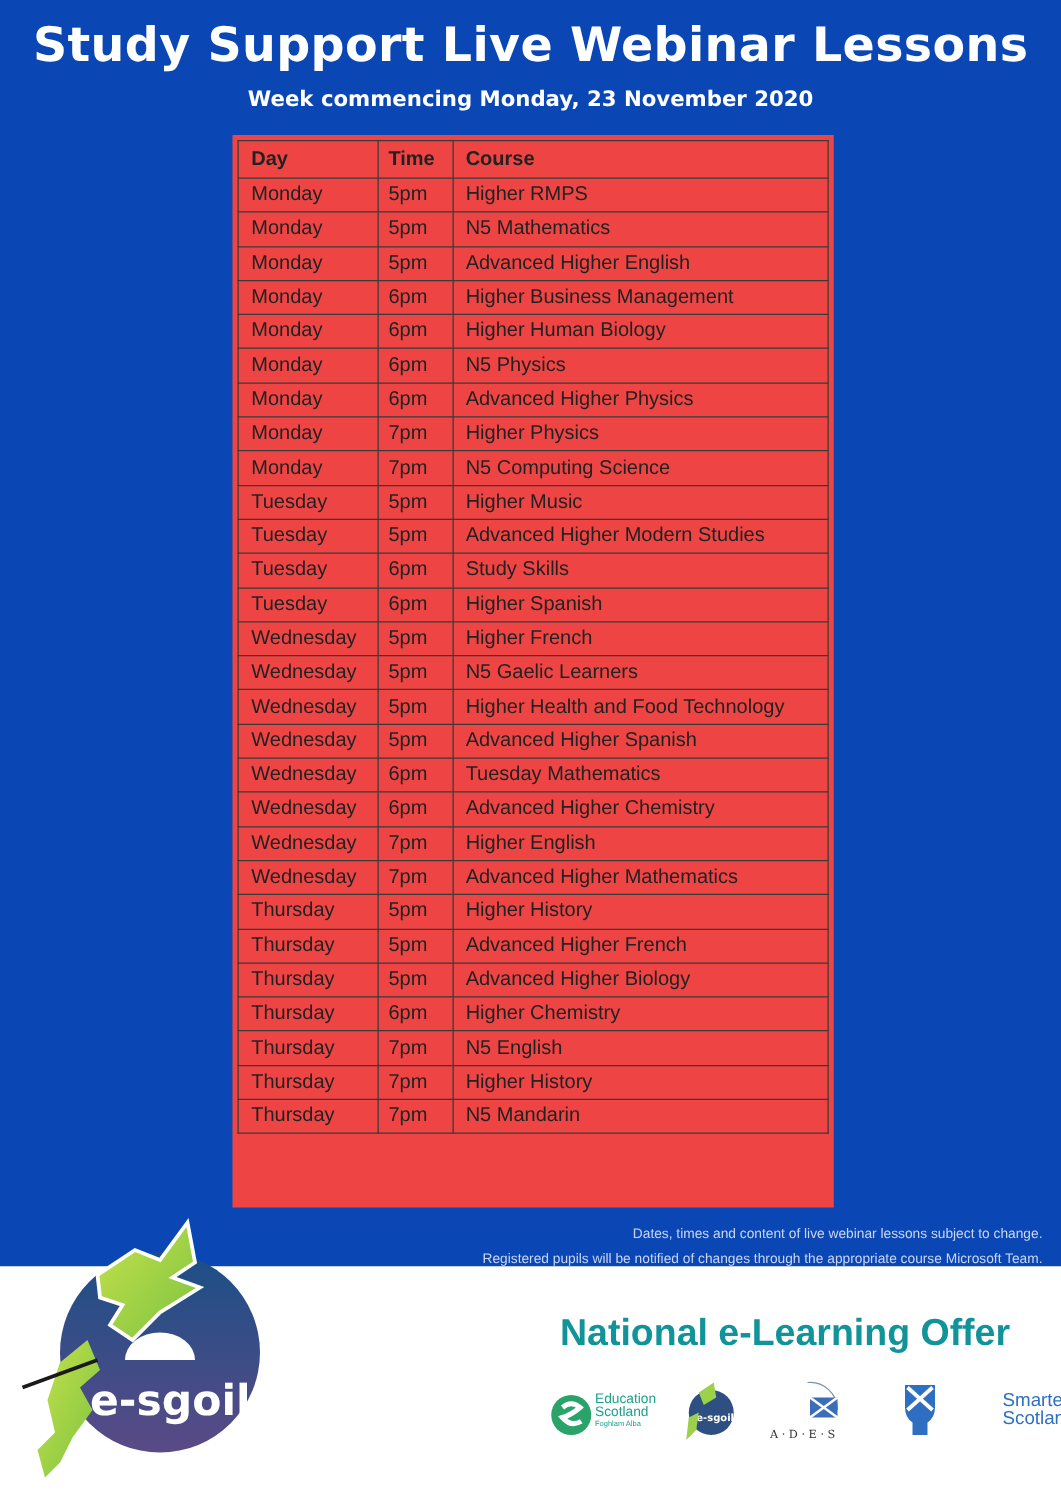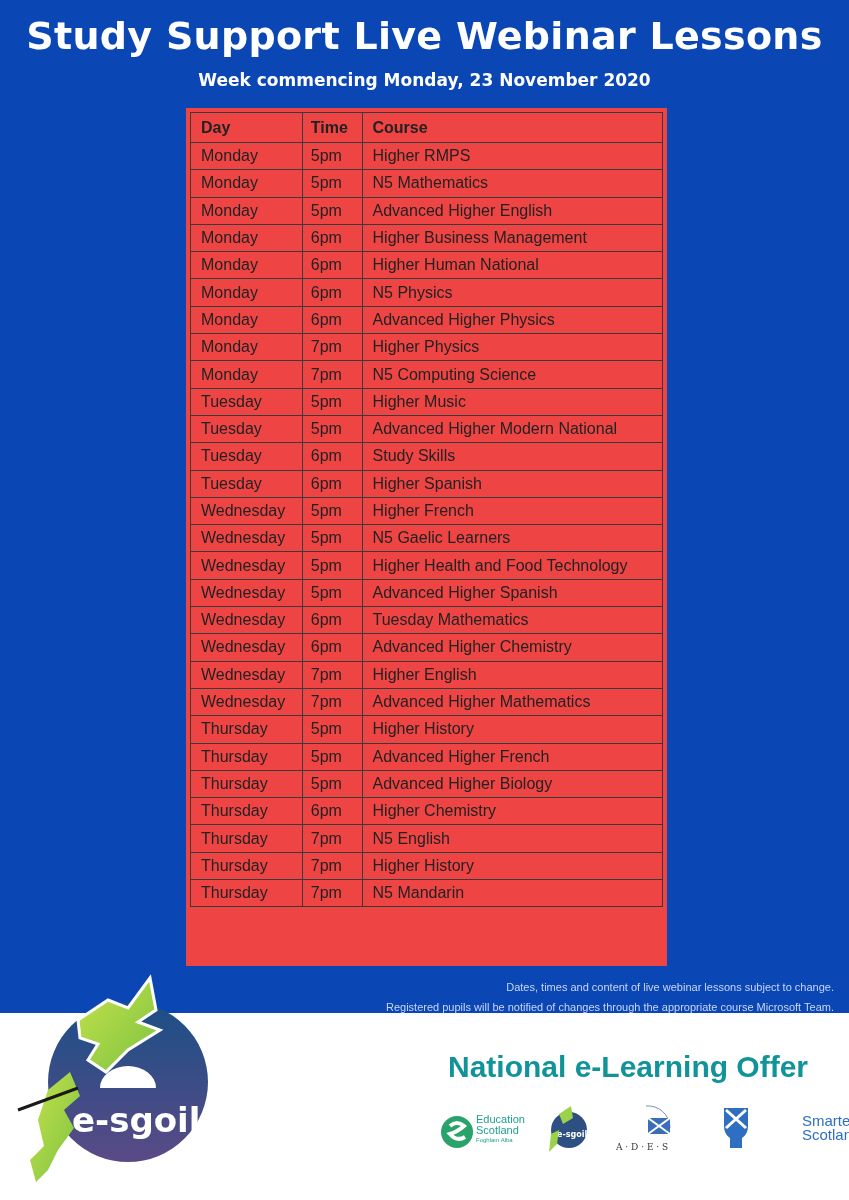--- a/index.html
+++ b/index.html
@@ -98,21 +98,21 @@
           <td class="c-course">Advanced Higher English</td>
         </tr>
         <tr>
           <td class="c-day">Monday</td>
           <td class="c-time">6pm</td>
           <td class="c-course">Higher Business Management</td>
         </tr>
         <tr>
           <td class="c-day">Monday</td>
           <td class="c-time">6pm</td>
-          <td class="c-course">Higher Human National</td>
+          <td class="c-course">Higher Human Biology</td>
         </tr>
         <tr>
           <td class="c-day">Monday</td>
           <td class="c-time">6pm</td>
           <td class="c-course">N5 Physics</td>
         </tr>
         <tr>
           <td class="c-day">Monday</td>
           <td class="c-time">6pm</td>
           <td class="c-course">Advanced Higher Physics</td>
@@ -128,21 +128,21 @@
           <td class="c-course">N5 Computing Science</td>
         </tr>
         <tr>
           <td class="c-day">Tuesday</td>
           <td class="c-time">5pm</td>
           <td class="c-course">Higher Music</td>
         </tr>
         <tr>
           <td class="c-day">Tuesday</td>
           <td class="c-time">5pm</td>
-          <td class="c-course">Advanced Higher Modern National</td>
+          <td class="c-course">Advanced Higher Modern Studies</td>
         </tr>
         <tr>
           <td class="c-day">Tuesday</td>
           <td class="c-time">6pm</td>
           <td class="c-course">Study Skills</td>
         </tr>
         <tr>
           <td class="c-day">Tuesday</td>
           <td class="c-time">6pm</td>
           <td class="c-course">Higher Spanish</td>

